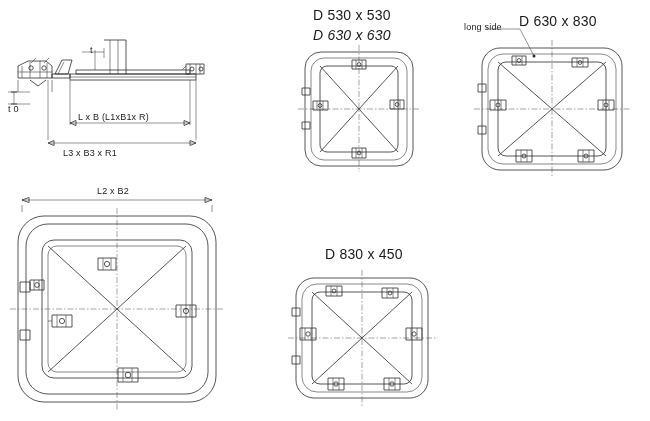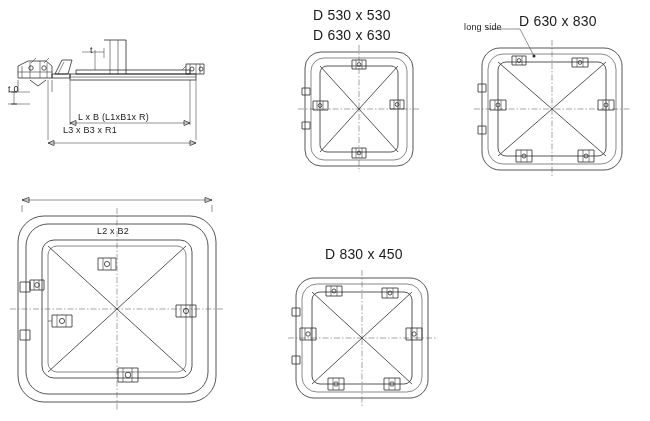--- a/index.html
+++ b/index.html
@@ -25,30 +25,30 @@
   .ln-thin{stroke:#3a3a3a;stroke-width:0.6;fill:none;}
   .ln-dim{stroke:#3a3a3a;stroke-width:0.55;fill:none;}
   .ln-center{stroke:#4a4a4a;stroke-width:0.5;fill:none;stroke-dasharray:6 2 1.5 2;}
 </style>
 </head>
 <body>
 
 <div class="stage">
 
   <div class="lbl" style="left:313px;top:7px;">D 530 x 530</div>
-  <div class="lbl" style="left:313px;top:27px;">D 630 x 630</div>
+  <div class="lbl" style="left:313px;top:27px;font-style:italic;">D 630 x 630</div>
   <div class="lbl" style="left:519px;top:13px;">D 630 x 830</div>
   <div class="lbl small" style="left:447px;top:22px;margin-left:17px;">long side</div>
   <div class="lbl" style="left:325px;top:246px;">D 830 x 450</div>
 
   <div class="lbl small" style="left:90px;top:45px;">t</div>
-  <div class="lbl small" style="left:8px;top:84px;">t 0</div>
+  <div class="lbl small" style="left:8px;top:104px;">t 0</div>
   <div class="lbl small" style="left:78px;top:112px;text-align:center;">L x B (L1xB1x R)</div>
-  <div class="lbl small" style="left:63px;top:125px;">L3 x B3 x R1</div>
-  <div class="lbl small" style="left:97px;top:186px;margin-top:40px;">L2 x B2</div>
+  <div class="lbl small" style="left:63px;top:148px;">L3 x B3 x R1</div>
+  <div class="lbl small" style="left:97px;top:186px;">L2 x B2</div>
 
   <svg width="650" height="421">
 
     <g>
 
       <path class="ln" d="M18,66 L28,61 L46,61 L52,66 L52,78 L18,78 Z"></path>
       <path class="ln-thin" d="M22,66 L22,78 M30,62 L30,78 M40,61 L40,78 M47,63 L47,78"></path>
       <path class="ln-thin" d="M18,72 L52,72"></path>
 
       <circle class="ln" cx="31" cy="68" r="2.2" fill="#fff"></circle>

